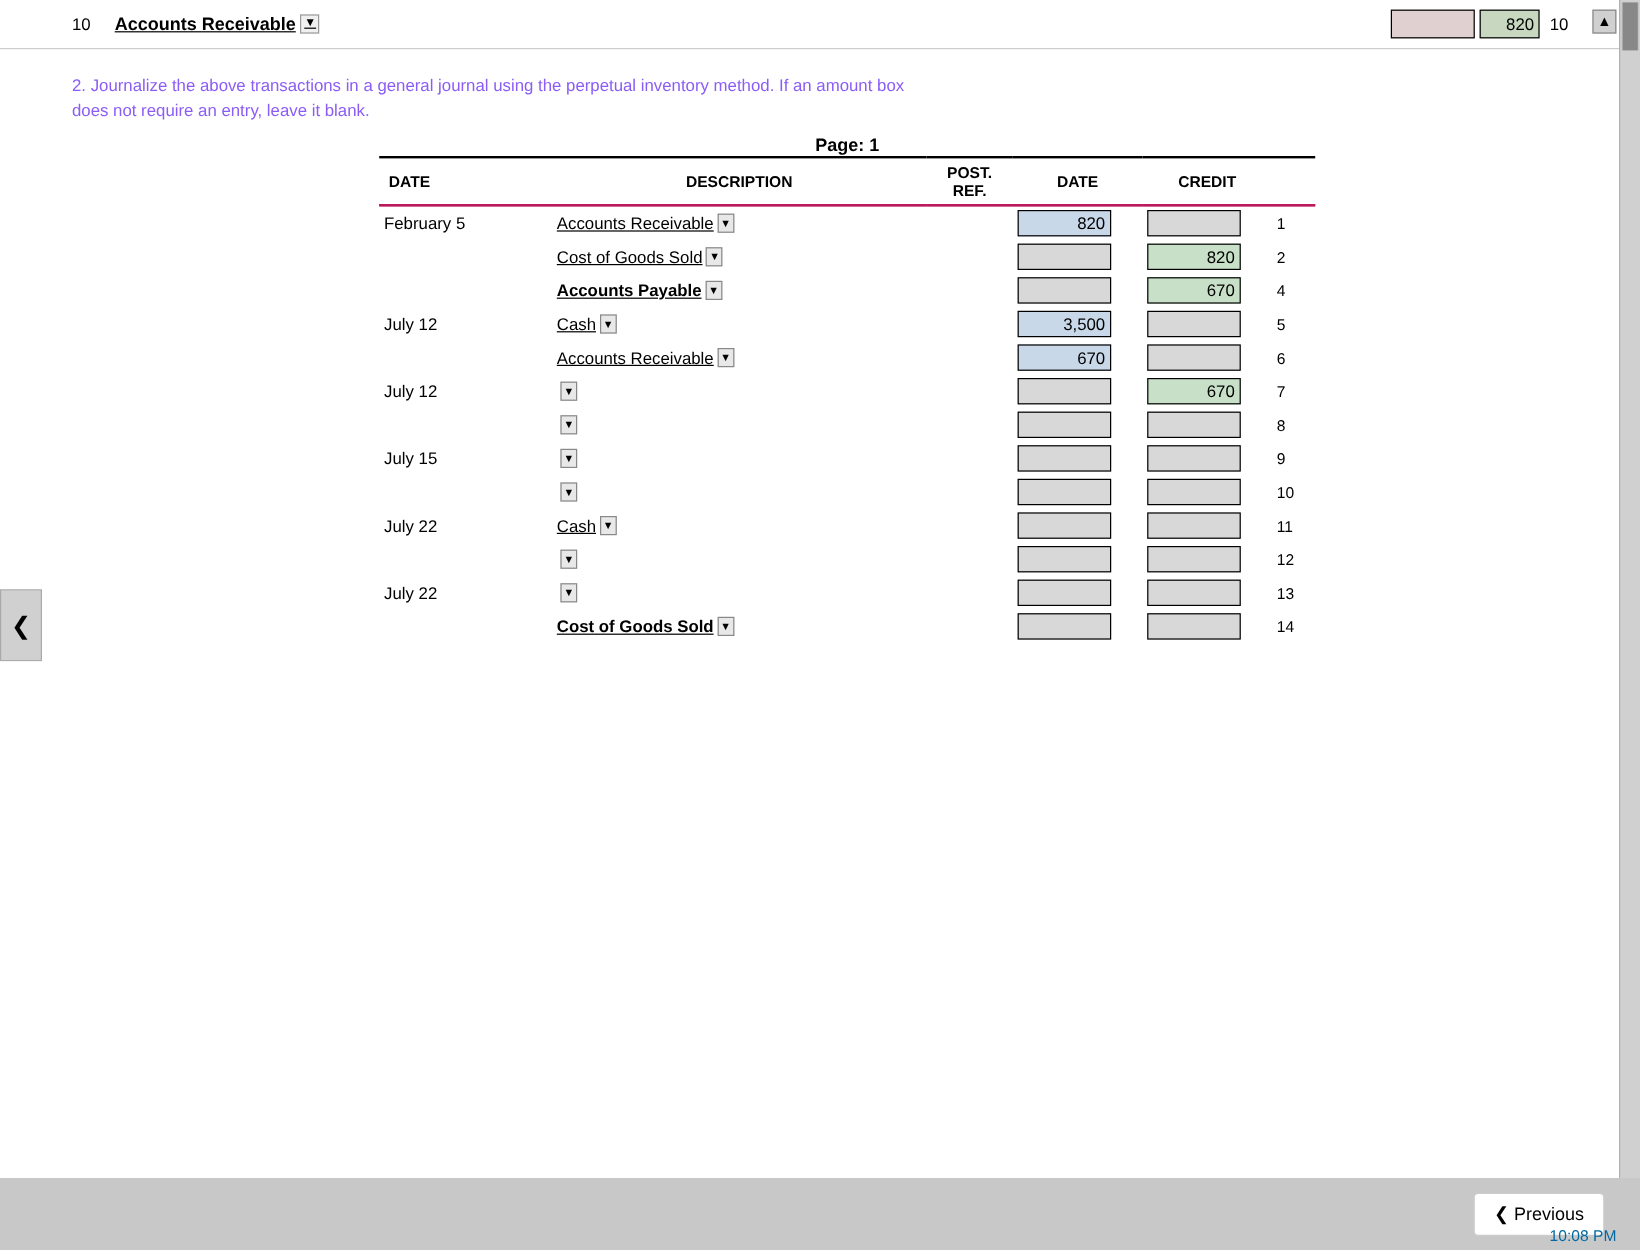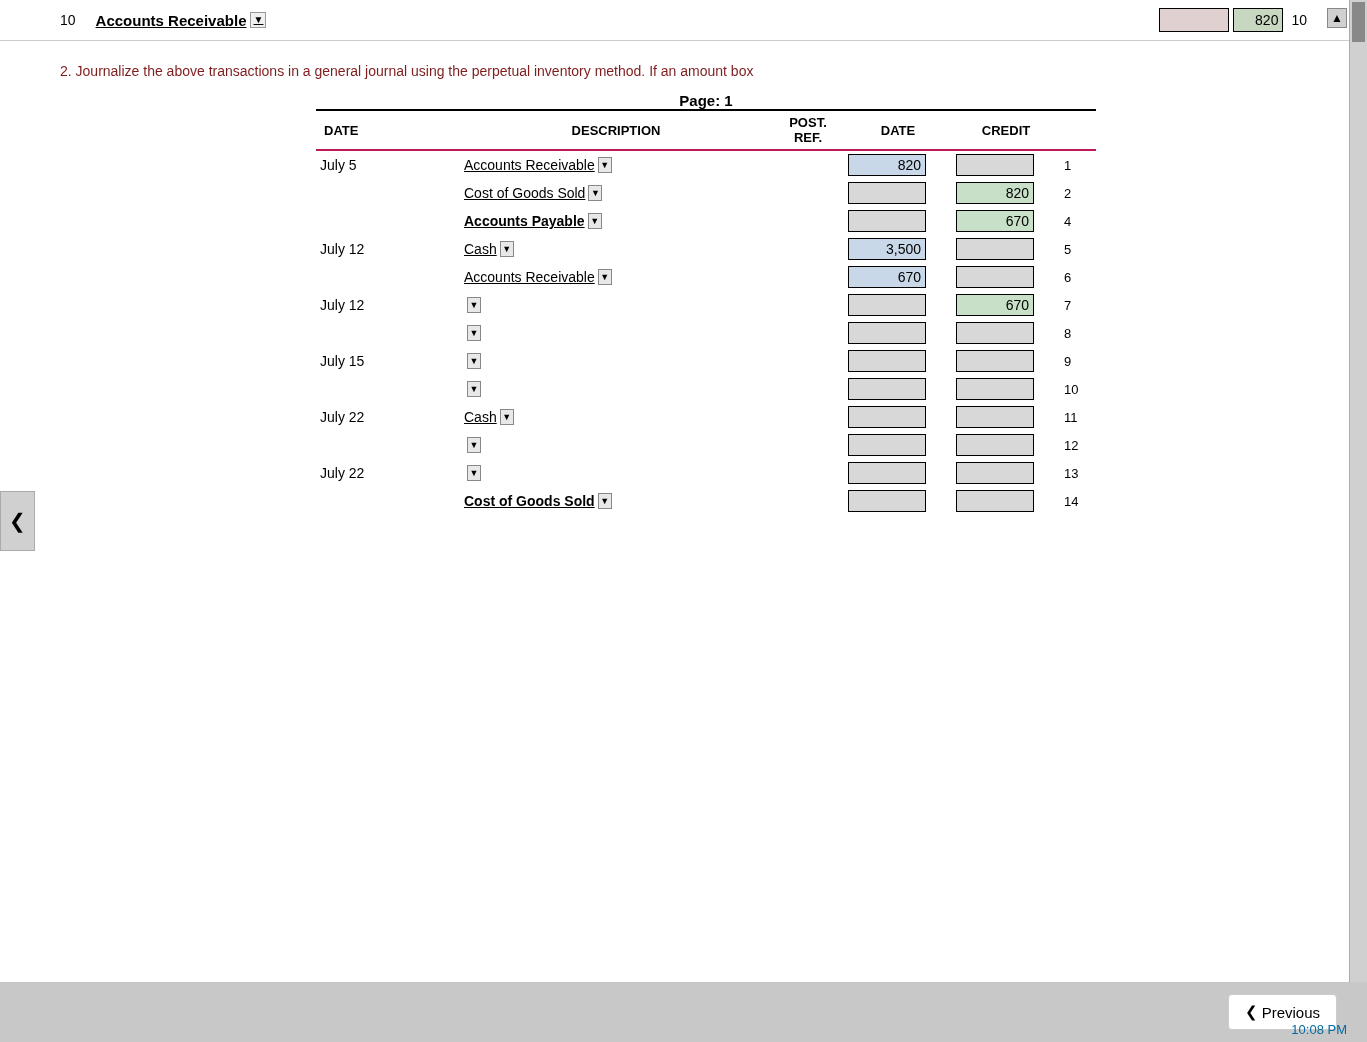--- a/index.html
+++ b/index.html
@@ -87,21 +87,21 @@
       justify-content: center;
       cursor: pointer;
       font-size: 12px;
     }
 
     
     .instructions {
       padding: 20px 60px 10px 60px;
       font-size: 14px;
       line-height: 1.5;
-      color: #7f1d1d;
+      color: #8b5cf6;
     }
 
     
     .page-label {
       text-align: center;
       font-weight: bold;
       font-size: 15px;
       margin-bottom: 0;
     }
 
@@ -280,39 +280,40 @@
     <div class="top-input-box"></div>
     <div class="top-value-box">
       <span>820</span>
     </div>
     <span class="top-row-end-num">10</span>
     <div class="scroll-up-btn">▲</div>
   </div>
 
   <div class="instructions">
     <p>2. Journalize the above transactions in a general journal using the perpetual inventory method. If an amount box</p>
+    <p>does not require an entry, leave it blank.</p>
   </div>
 
   <div class="journal-wrapper">
     <div class="page-label">Page: 1</div>
 
     <table class="journal-table">
       <thead class="journal-header">
         <tr>
           <th class="date-col">DATE</th>
           <th class="desc-col">DESCRIPTION</th>
           <th class="post-col">POST.<br>REF.</th>
           <th class="debit-col">DATE</th>
           <th class="credit-col">CREDIT</th>
           <th class="line-col"></th>
         </tr>
       </thead>
       <tbody id="journal-body">
       <tr class="journal-row">
-            <td class="date-cell"><span class="date-text">July 5</span></td>
+            <td class="date-cell"><span class="date-text">February 5</span></td>
             <td class="desc-cell">
               <div class="desc-select-wrap">
                 <span class="desc-text">Accounts Receivable</span>
                 <span class="desc-dropdown">▼</span>
               </div>
             </td>
             <td class="post-cell"></td>
             <td class="debit-cell"><input type="text" class="amount-input has-val" value="820" style=""></td>
             <td class="credit-cell"><input type="text" class="amount-input credit-bg empty" style=""></td>
             <td class="line-cell"><span class="line-num">1</span></td>

